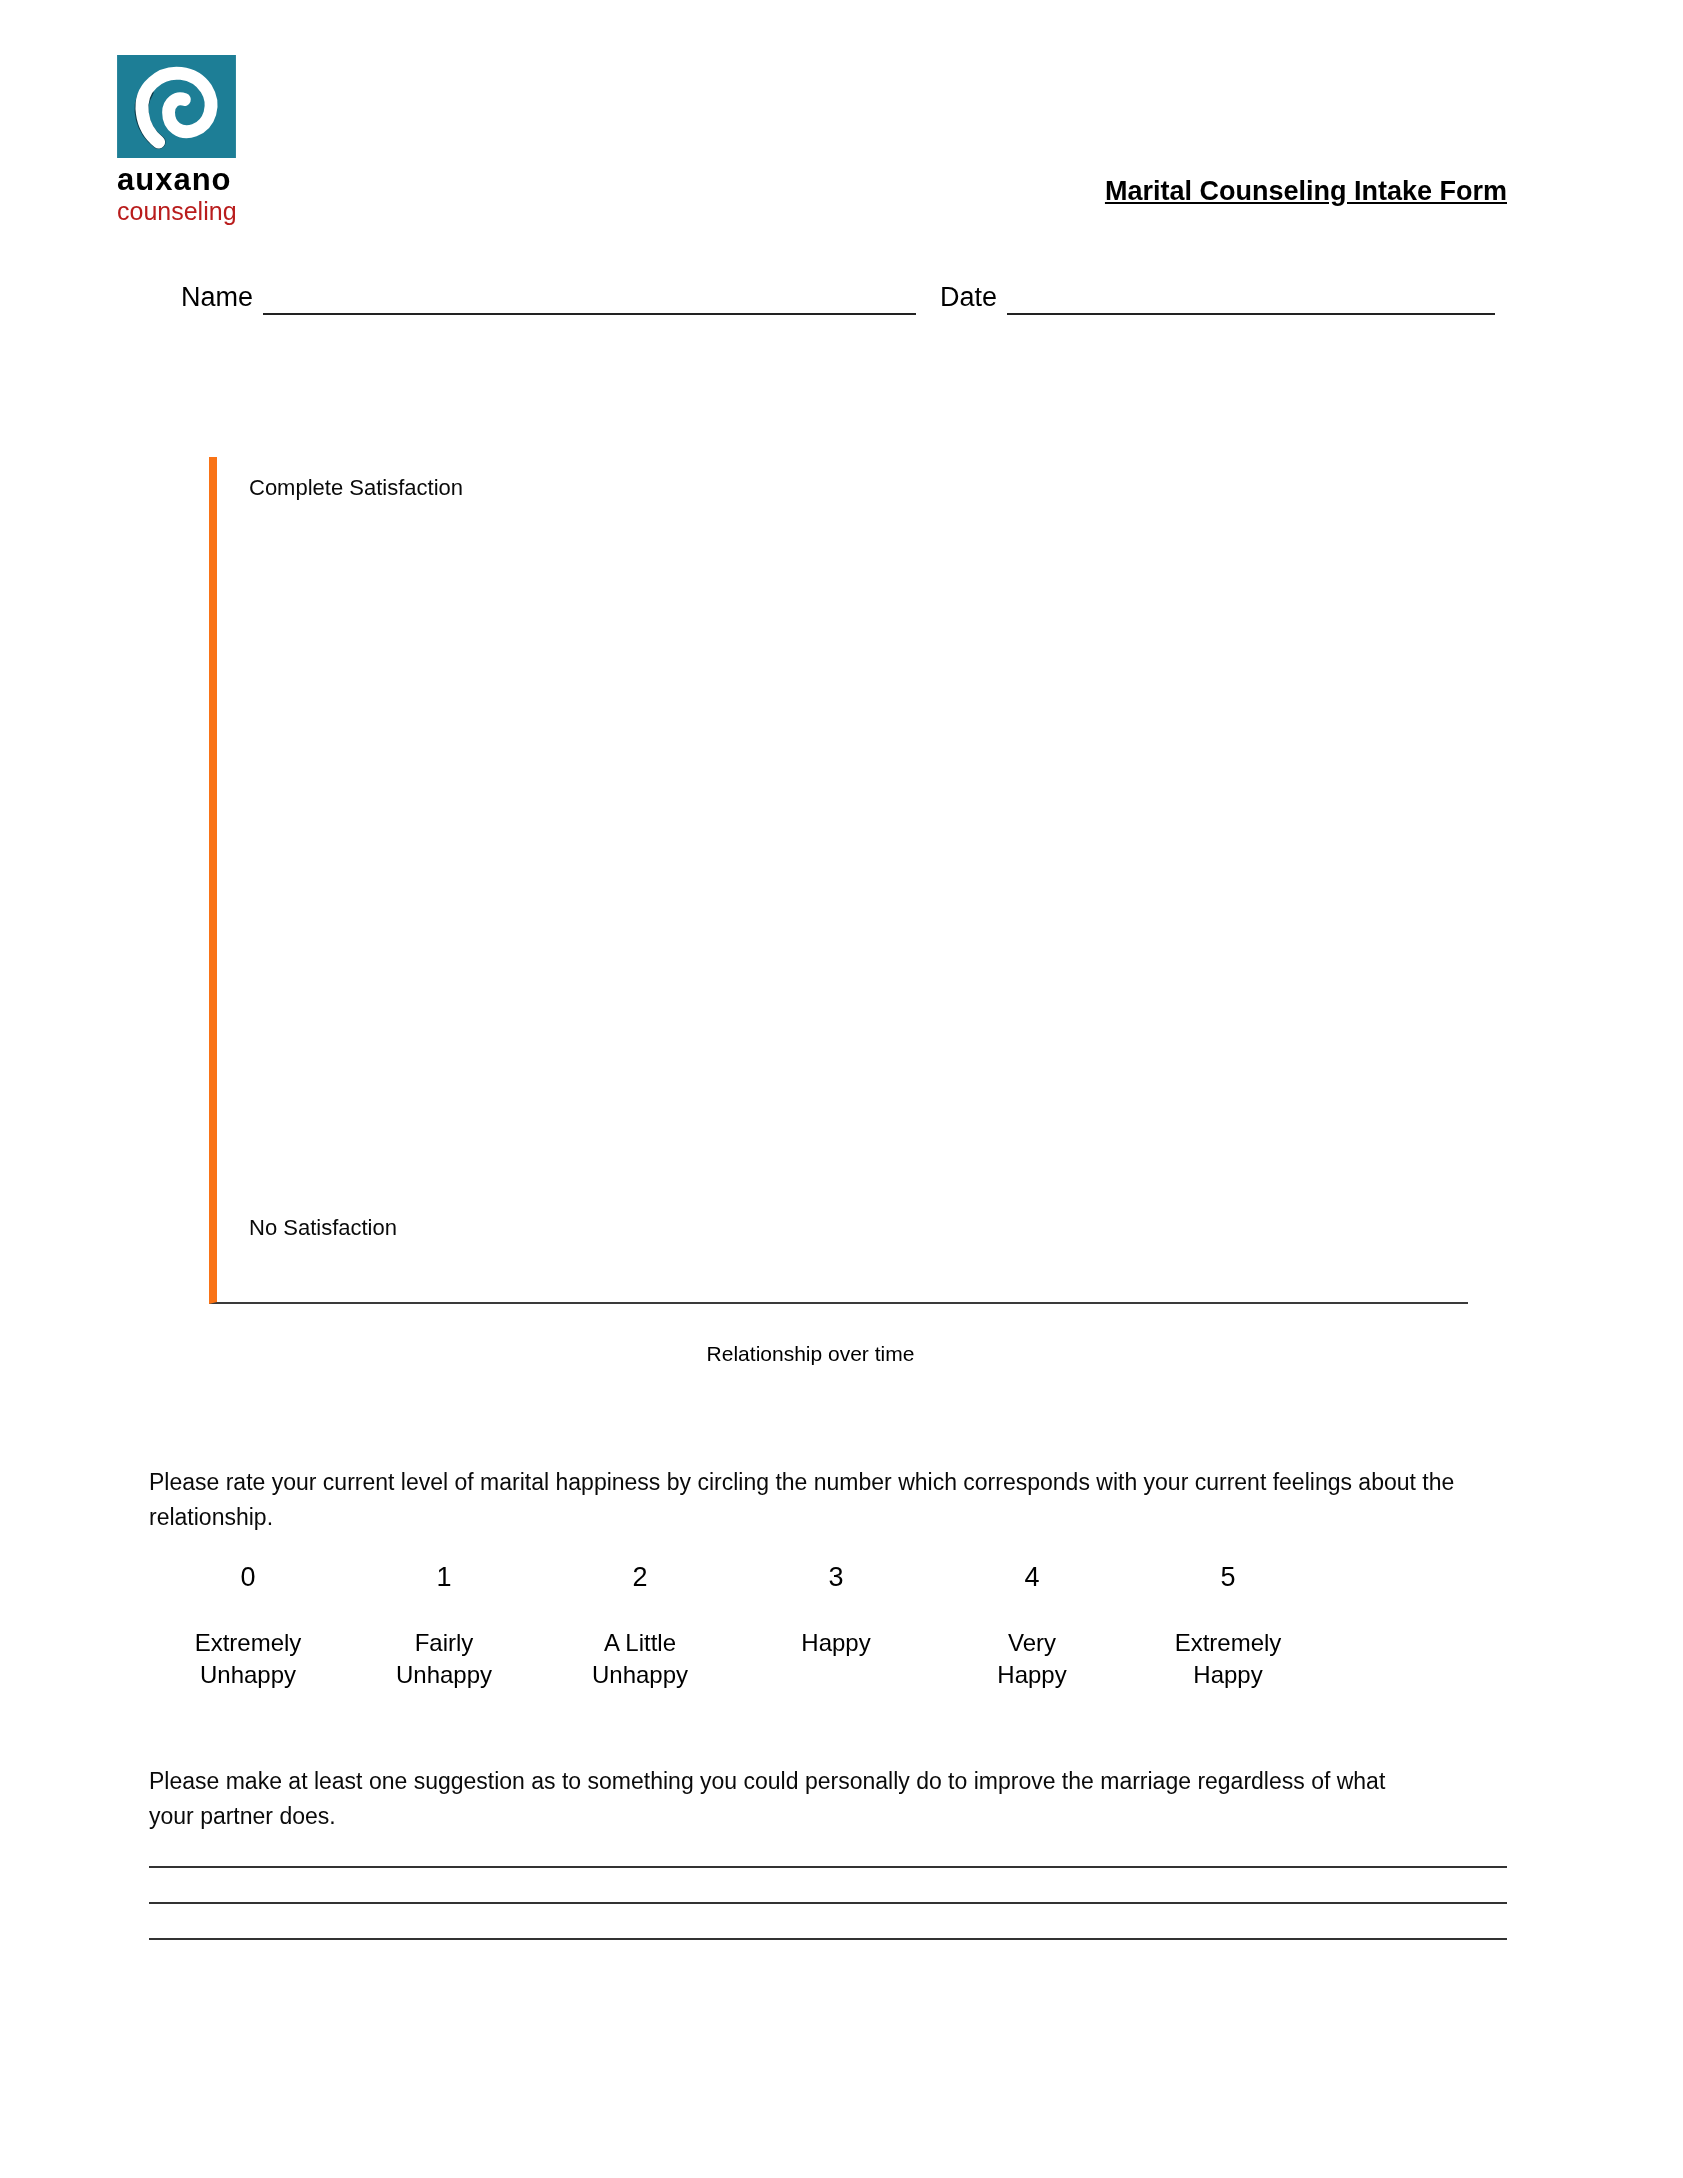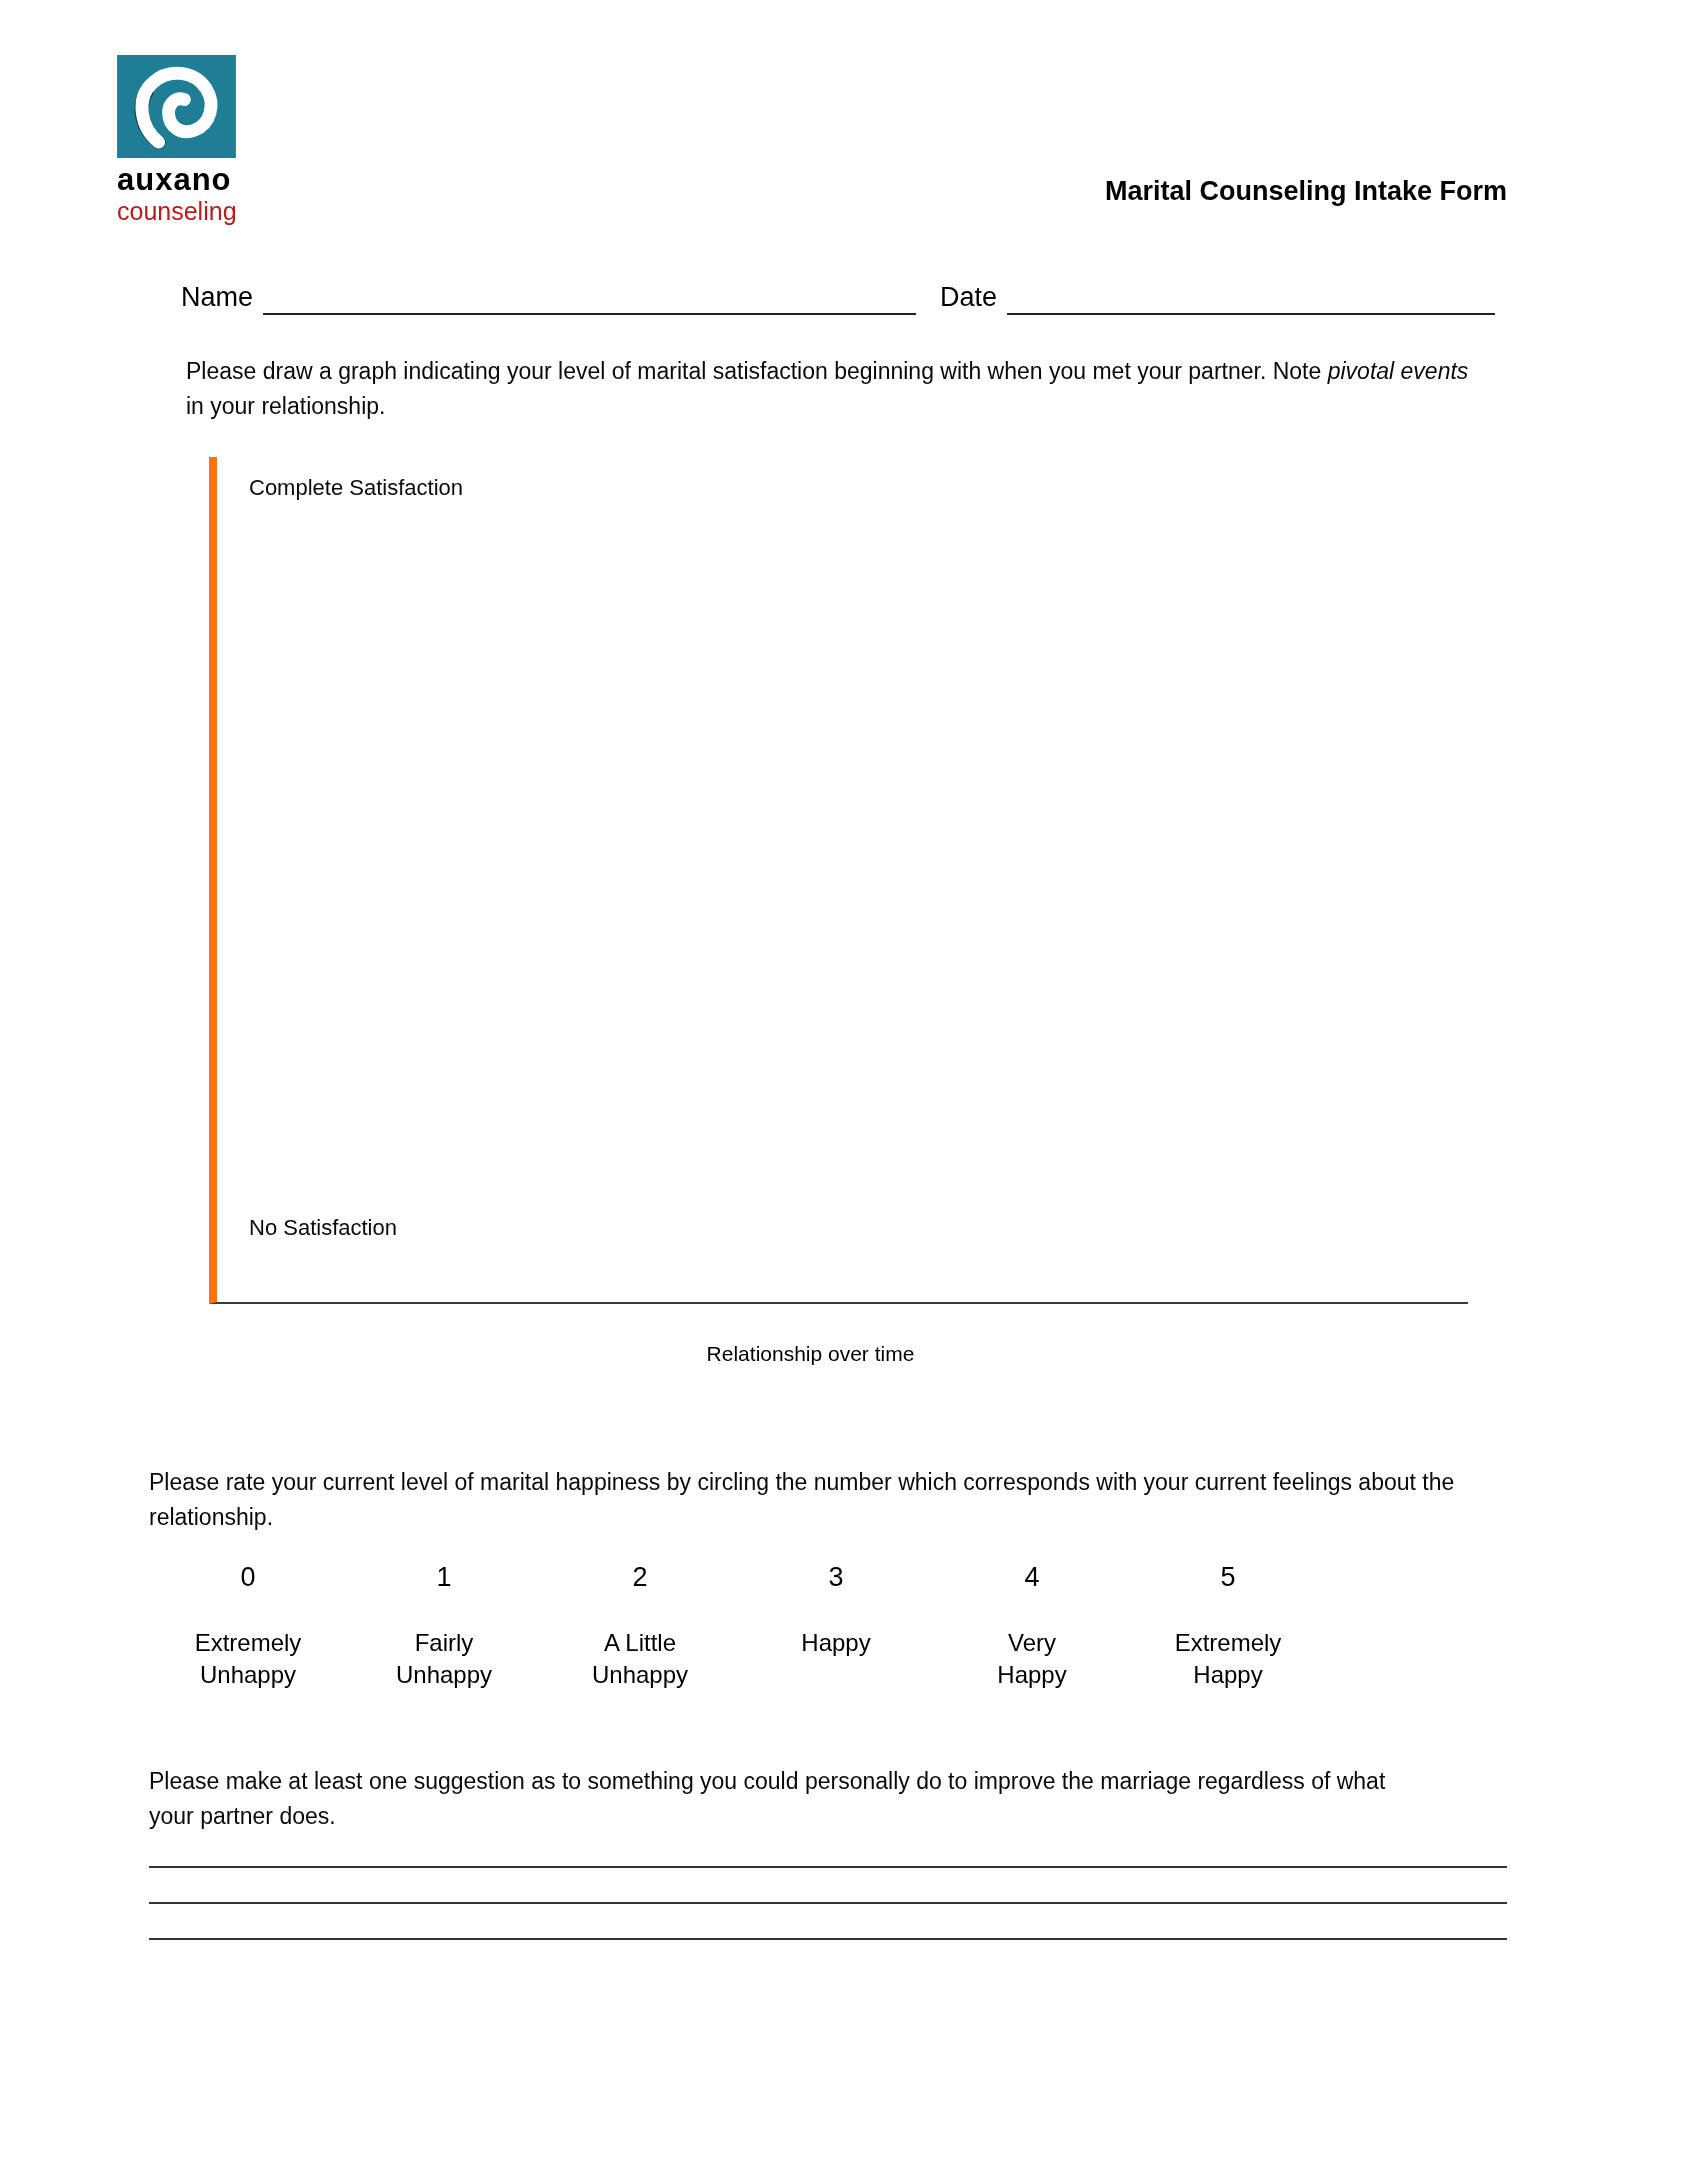--- a/index.html
+++ b/index.html
@@ -14,21 +14,21 @@
   }
 
   
   .logo-block { position:absolute; left:117px; top:55px; width:168px; display:flex; flex-direction:column; }
   .logo-mark svg { display:block; }
   .brand-name { font-size:31px; font-weight:bold; color:#000000; letter-spacing:1px; margin-top:4px; }
   .brand-tagline { font-size:25px; color:#b91c1c; margin-top:-1px; }
 
   .address { position:absolute; left:279px; top:65px; font-size:23px; line-height:1.28; color:#111; }
 
-  .form-title { position:absolute; top:176px; right:176px; font-size:27px; font-weight:bold; color:#000; }
+  .form-title { position:absolute; top:176px; right:176px; font-size:27px; font-weight:bold; color:#000;text-decoration:underline; }
 
   
   .name-row { position:absolute; left:181px; top:281px; width:1314px; display:flex; align-items:flex-start; font-size:27px; }
   .field-label { padding-right:10px; line-height:1.2; }
   .blank { border-bottom:2px solid #222; height:34px; }
   .name-blank { width:653px; margin-right:24px; }
   .date-blank { flex:1; }
 
   
   .instruction { font-size:23px; line-height:1.5; color:#0a0a0a; }
@@ -76,21 +76,20 @@
 
   <h1 class="form-title">Marital Counseling Intake Form</h1>
 
   <div class="name-row">
     <span class="field-label">Name</span>
     <span class="blank name-blank"></span>
     <span class="field-label">Date</span>
     <span class="blank date-blank"></span>
   </div>
 
-  <p class="instruction graph-instruction"><span>Please draw a graph indicating your level of marital satisfaction beginning with when you met your partner.  Note </span><em>pivotal events</em><span> in your relationship.</span></p>
 
   <div class="graph-box">
     <span class="axis-label top">Complete Satisfaction</span>
     <span class="axis-label bottom">No Satisfaction</span>
   </div>
   <div class="graph-caption">Relationship over time</div>
 
   <p class="instruction rating-instruction">Please rate your current level of marital happiness by circling the number which corresponds with your current feelings about the relationship.</p>
 
   <div class="rating-scale">

